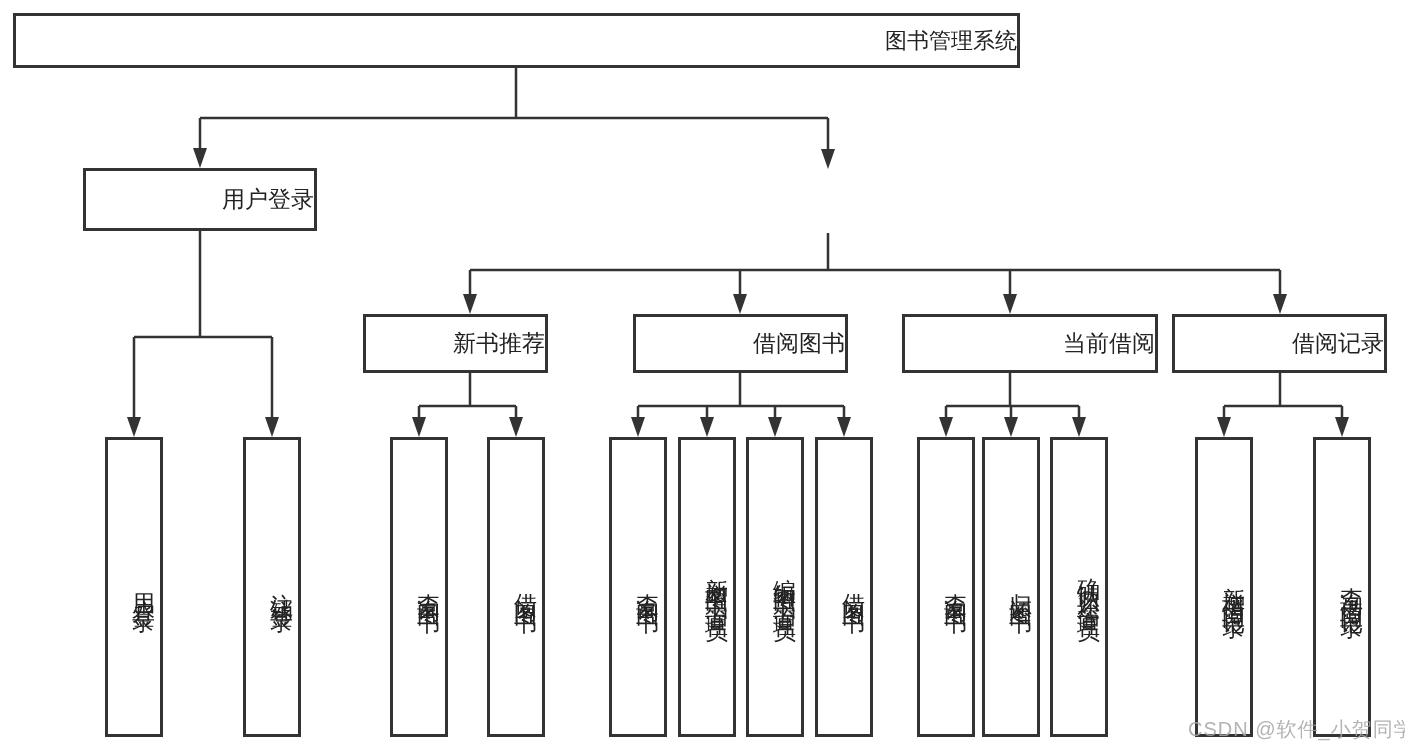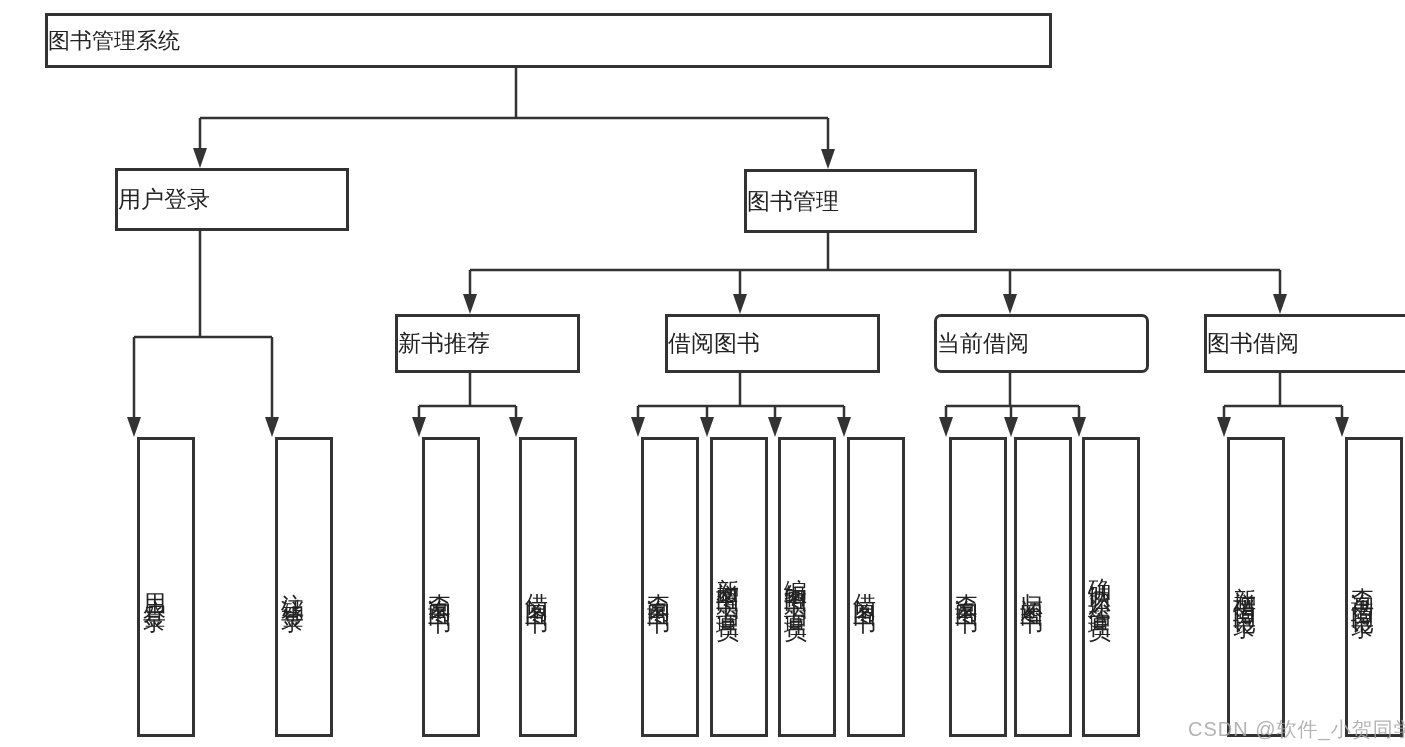--- a/index.html
+++ b/index.html
@@ -20,24 +20,23 @@
     left: 0; top: 0;
     z-index: 1;
   }
   .node {
     position: absolute;
     box-sizing: border-box;
     border: 3px solid #333333;
     background: #ffffff;
     display: flex;
     align-items: center;
-    justify-content: flex-start;
+    justify-content: flex-end;
     color: #222222;
     z-index: 2;
-    margin-left: 32px;
   }
   .root-box {
     left: 13px; top: 13px;
     width: 1007px; height: 55px;
     font-size: 22px;
   }
   .h-box { font-size: 23px; }
   .lvl2 { height: 63px; }
   .lvl3 { top: 314px; height: 59px; }
   .leaf {
@@ -120,35 +119,32 @@
     </g>
   </svg>
 
   <div class="node root-box">
     <span>图书管理系统</span>
   </div>
 
   <div class="node h-box lvl2" style="left:83px; top:168px; width:234px;">
     <span>用户登录</span>
   </div>
-  <div class="node h-box lvl2" style="left:712px; top:169px; width:233px; height:64px;">
-    <span>图书管理</span>
-  </div>
 
   <div class="node h-box lvl3" style="left:363px; width:185px;">
     <span>新书推荐</span>
   </div>
   <div class="node h-box lvl3" style="left:633px; width:215px;">
     <span>借阅图书</span>
   </div>
-  <div class="node h-box lvl3" style="left:902px; width:215px;border-radius:7px;">
+  <div class="node h-box lvl3" style="left:902px; width:256px;">
     <span>当前借阅</span>
   </div>
   <div class="node h-box lvl3" style="left:1172px; width:215px;">
-    <span>图书借阅</span>
+    <span>借阅记录</span>
   </div>
 
   <div class="node leaf" style="left:105px;">
     <span class="vtext">用户登录</span>
   </div>
   <div class="node leaf" style="left:243px;">
     <span class="vtext">注销登录</span>
   </div>
 
   <div class="node leaf" style="left:390px;">

